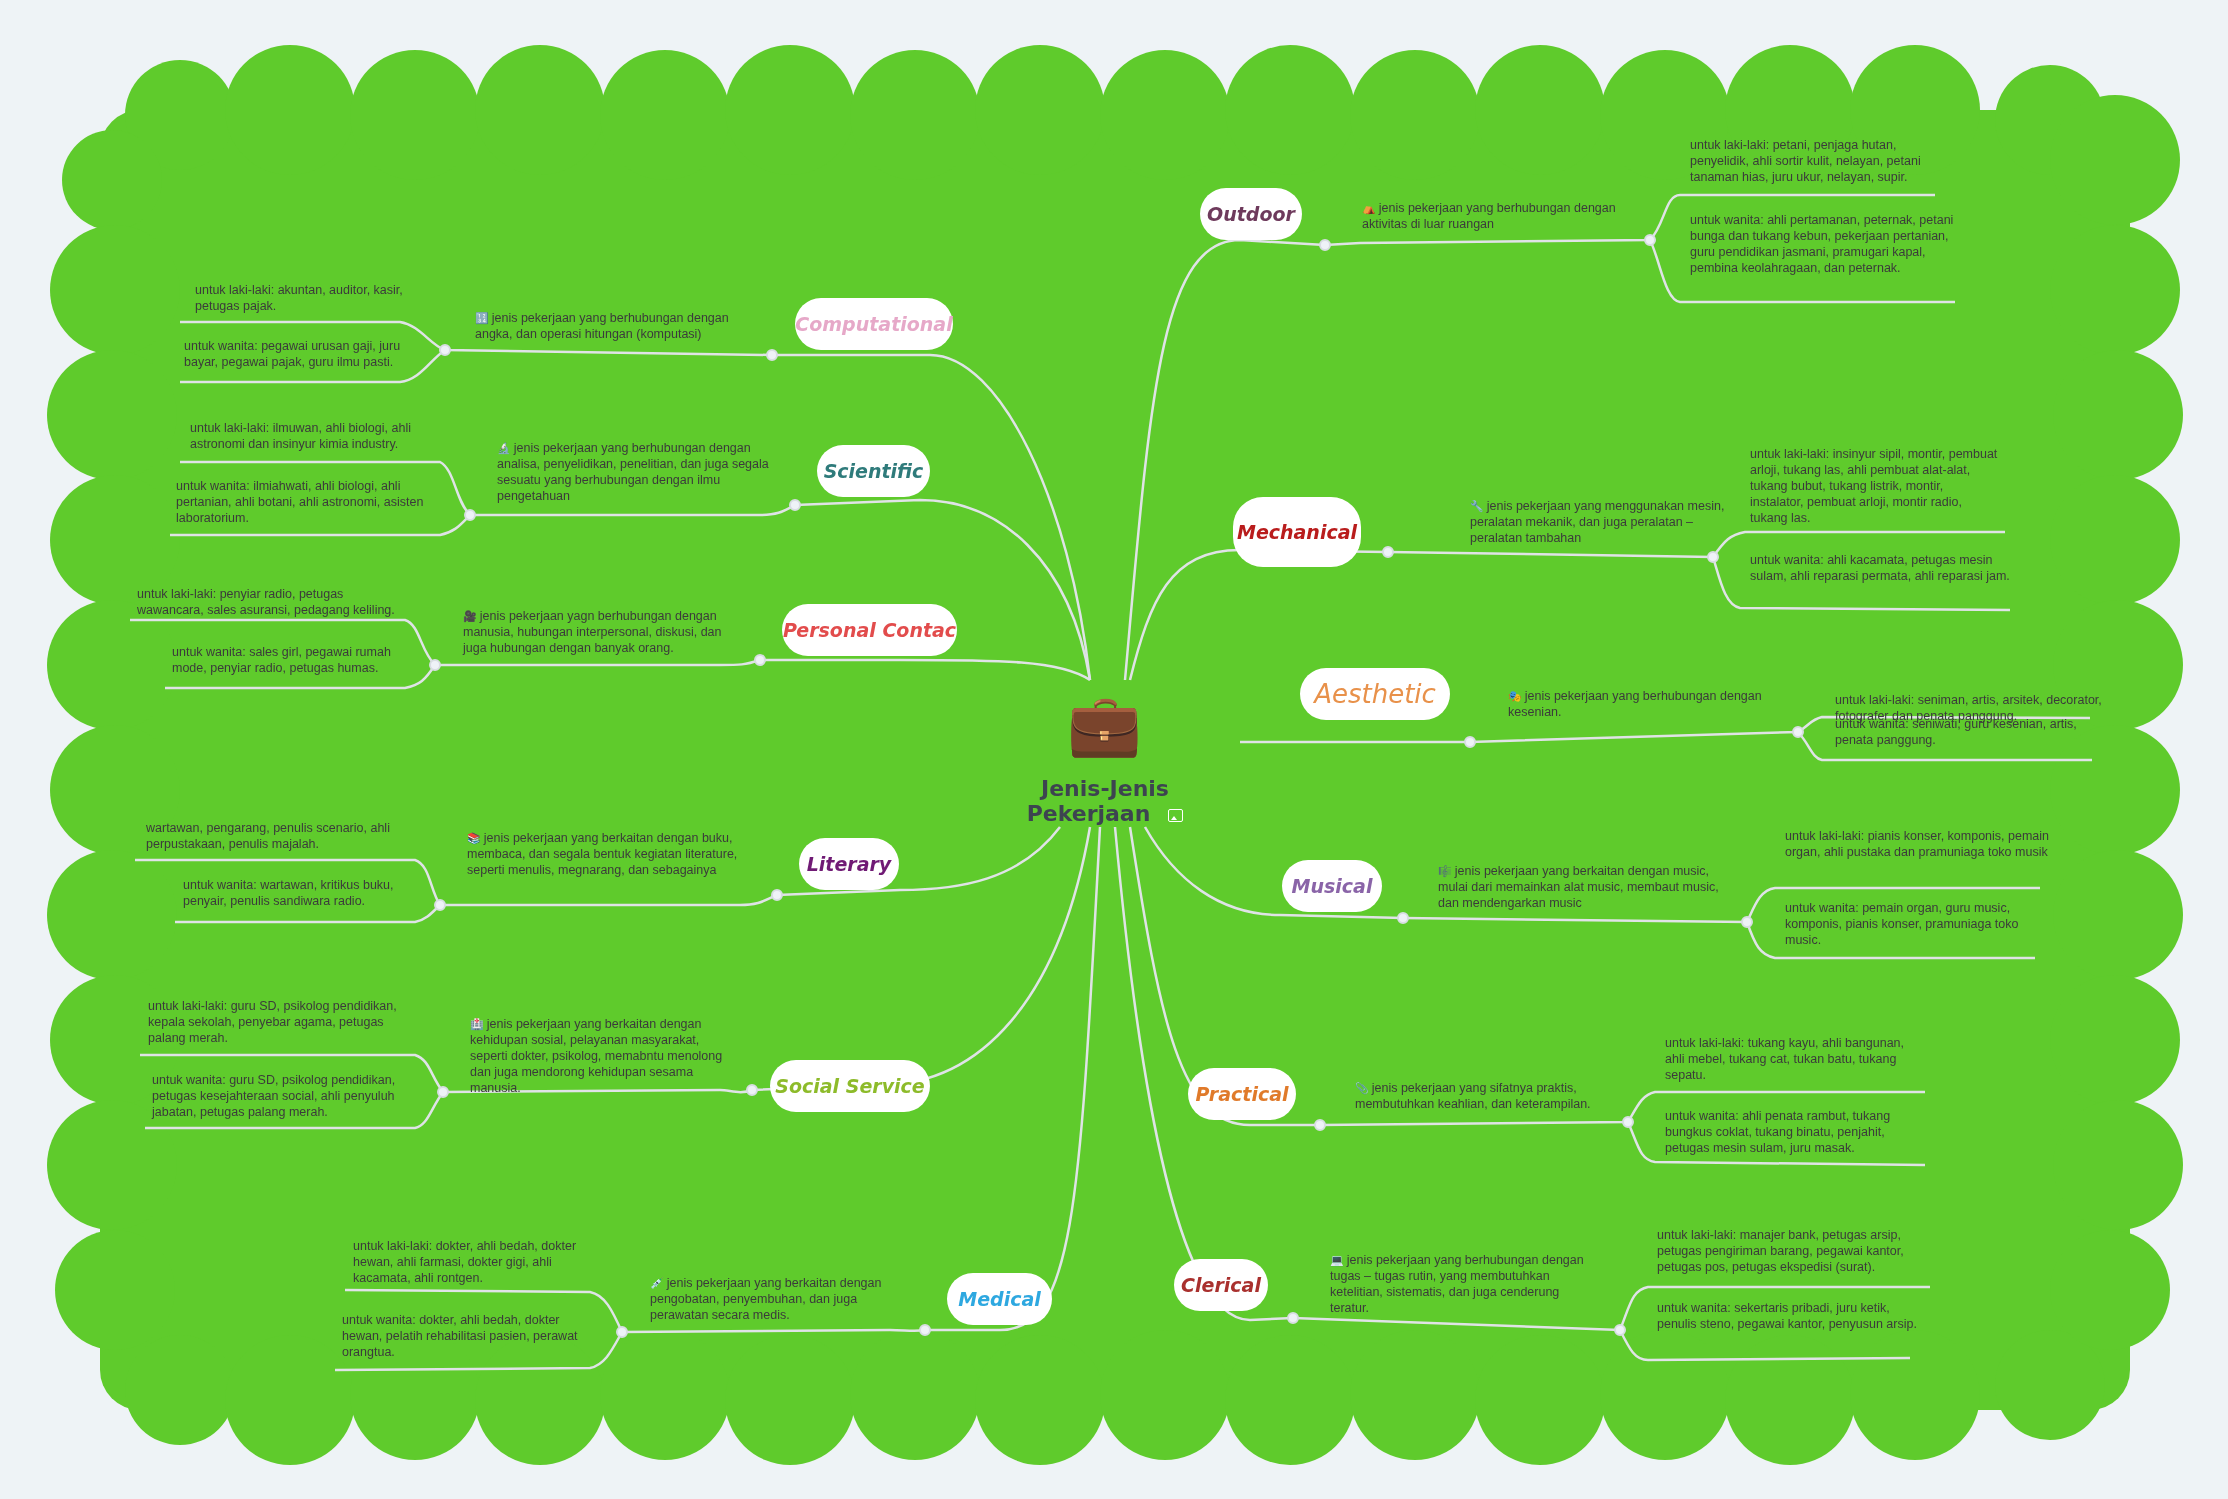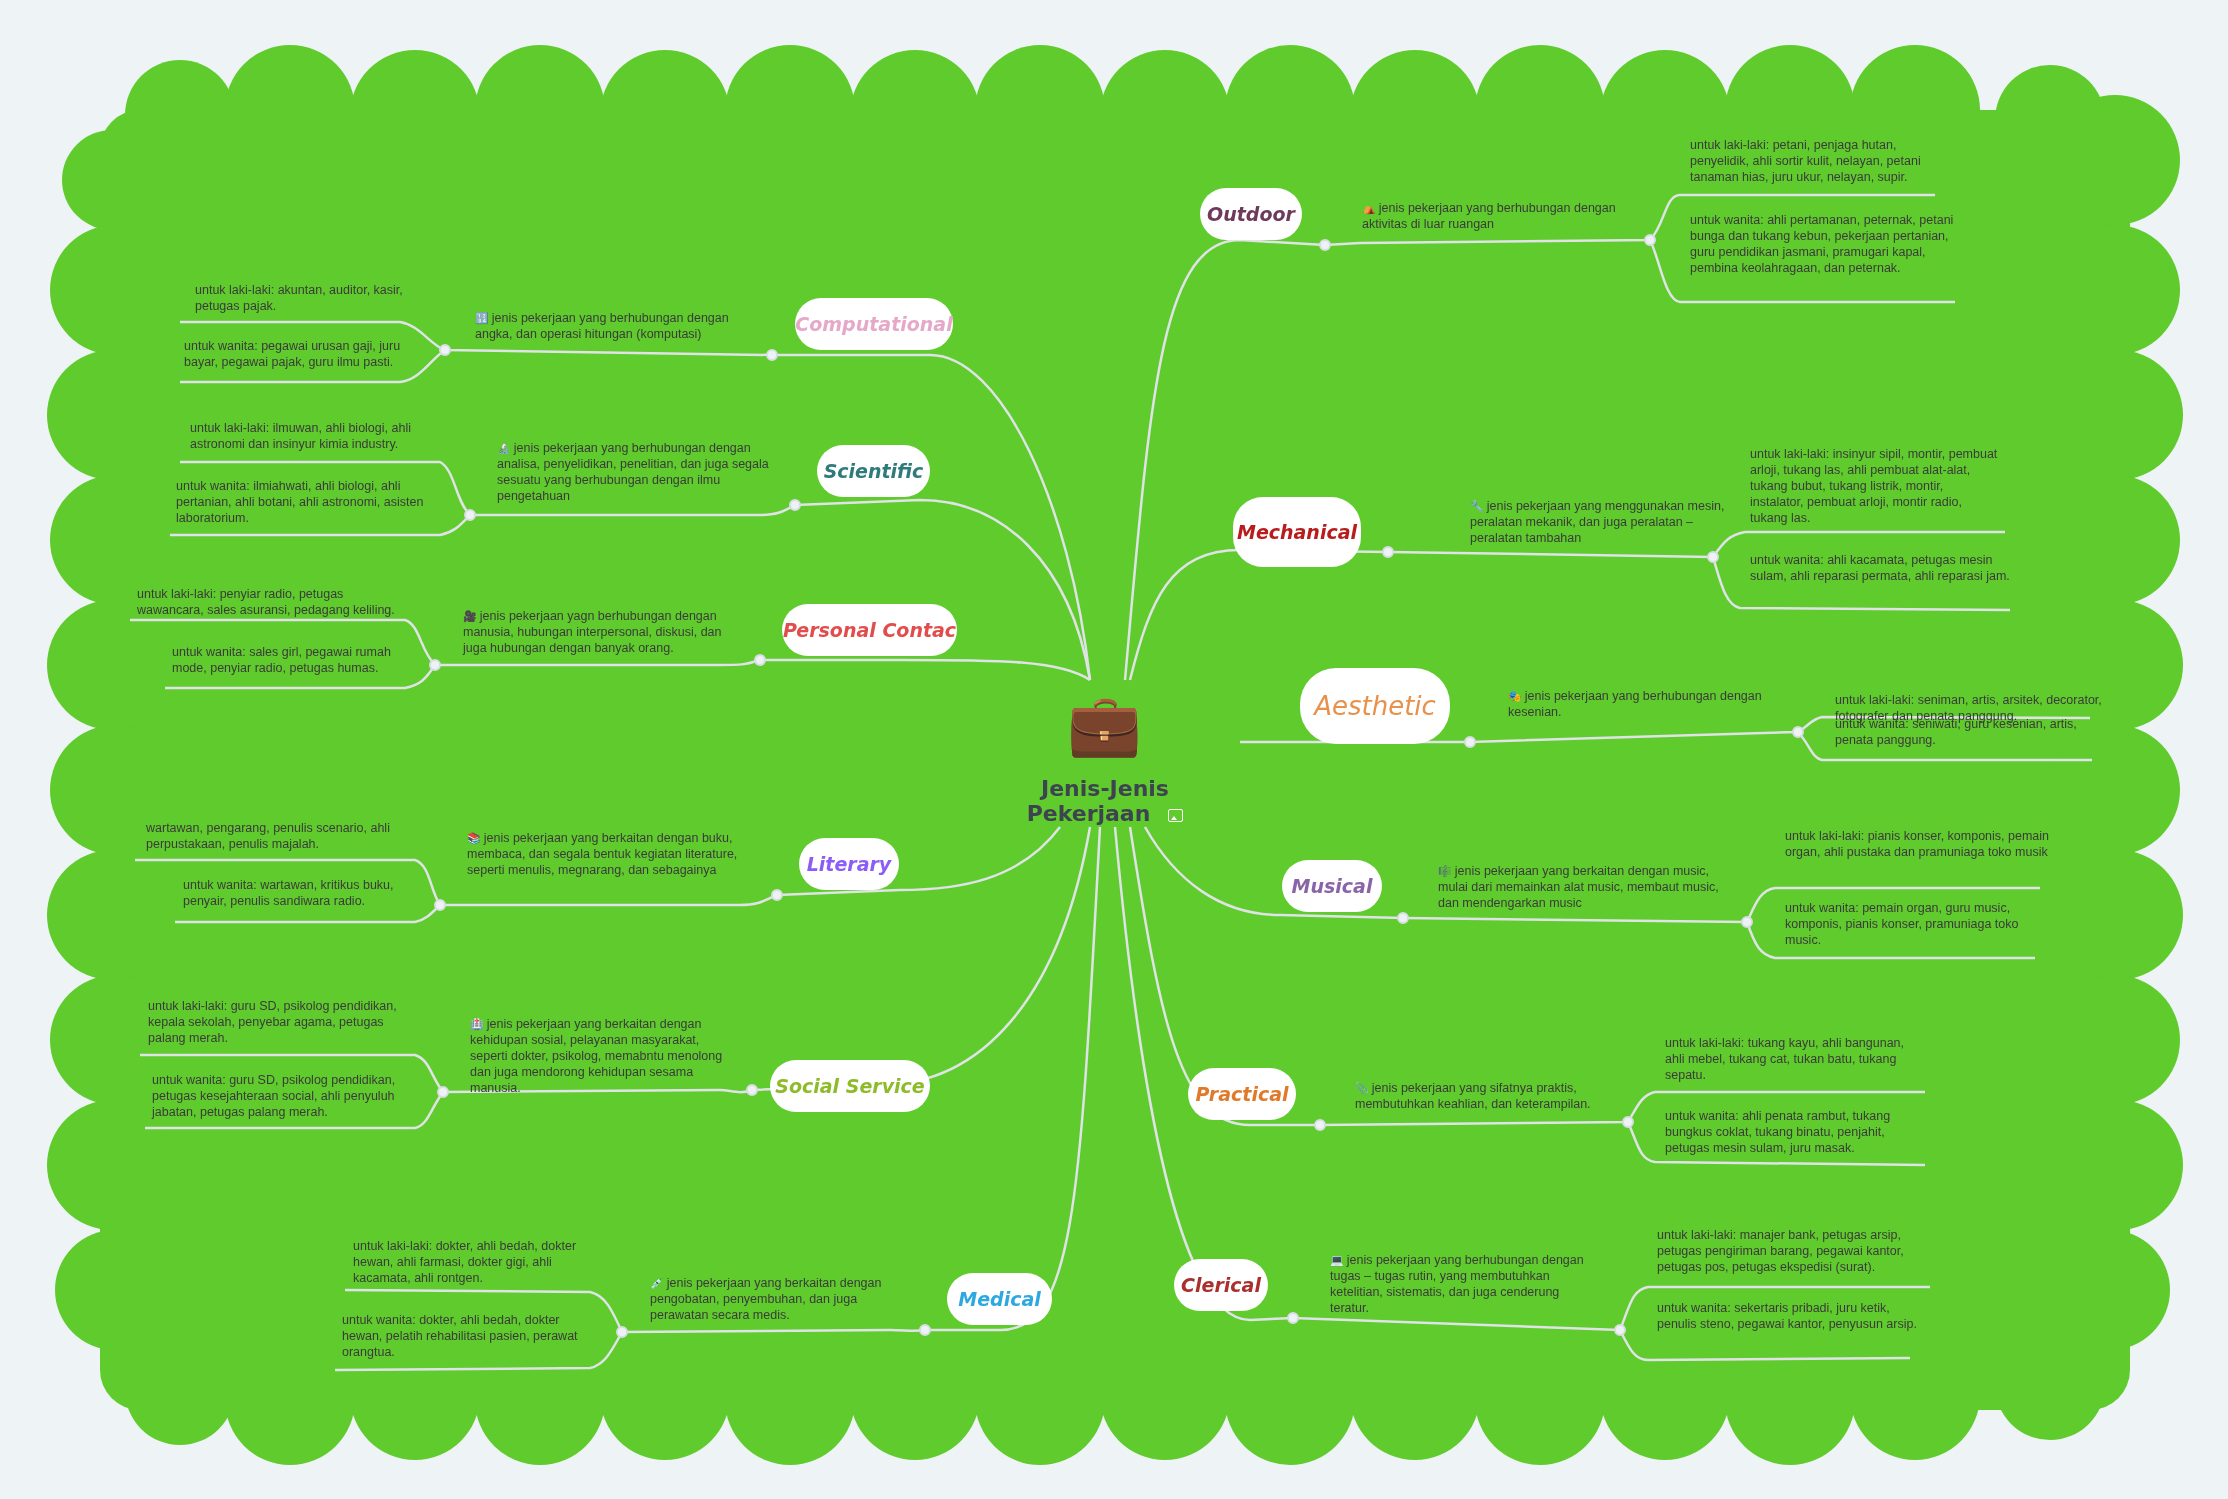--- a/index.html
+++ b/index.html
@@ -139,21 +139,21 @@
 <div class="main-node" style="left:817px;top:445px;width:113px;height:52px;color:#2f7b7b;">Scientific</div>
 <div class="desc" style="left:497px;top:440px;width:280px;"><span class="ico">🔬</span><span>jenis pekerjaan yang berhubungan dengan analisa, penyelidikan, penelitian, dan juga segala sesuatu yang berhubungan dengan ilmu pengetahuan</span></div>
 <div class="leaf" style="left:190px;top:420px;width:250px;">untuk   laki-laki: ilmuwan, ahli biologi, ahli astronomi dan insinyur kimia industry.</div>
 <div class="leaf" style="left:176px;top:478px;width:270px;">untuk wanita: ilmiahwati, ahli biologi, ahli pertanian, ahli botani, ahli astronomi, asisten laboratorium.</div>
 
 <div class="main-node" style="left:782px;top:604px;width:175px;height:52px;color:#e24c4c;">Personal Contac</div>
 <div class="desc" style="left:463px;top:608px;width:270px;"><span class="ico">🎥</span><span>jenis pekerjaan yagn berhubungan dengan manusia, hubungan interpersonal, diskusi, dan juga hubungan dengan banyak orang.</span></div>
 <div class="leaf" style="left:137px;top:586px;width:270px;">untuk laki-laki: penyiar radio, petugas wawancara, sales asuransi, pedagang keliling.</div>
 <div class="leaf" style="left:172px;top:644px;width:230px;">untuk wanita: sales girl, pegawai rumah mode, penyiar radio, petugas humas.</div>
 
-<div class="main-node" style="left:799px;top:838px;width:100px;height:52px;color:#8b5cf6;">Literary</div>
+<div class="main-node" style="left:799px;top:838px;width:100px;height:52px;color:#701a75;">Literary</div>
 <div class="desc" style="left:467px;top:830px;width:290px;"><span class="ico">📚</span><span>jenis pekerjaan yang berkaitan dengan buku, membaca, dan segala bentuk kegiatan literature, seperti menulis, megnarang, dan sebagainya</span></div>
 <div class="leaf" style="left:146px;top:820px;width:270px;">wartawan, pengarang, penulis   scenario, ahli perpustakaan, penulis majalah.</div>
 <div class="leaf" style="left:183px;top:877px;width:240px;">untuk wanita: wartawan, kritikus buku, penyair, penulis sandiwara radio.</div>
 
 <div class="main-node" style="left:770px;top:1032px;width:160px;height:52px;color:#8dbb2a;margin-top:28px;">Social Service</div>
 <div class="desc" style="left:470px;top:1016px;width:270px;"><span class="ico">🏥</span><span>jenis pekerjaan yang berkaitan dengan kehidupan sosial, pelayanan masyarakat, seperti dokter, psikolog, memabntu menolong dan juga mendorong kehidupan sesama manusia.</span></div>
 <div class="leaf" style="left:148px;top:998px;width:270px;">untuk laki-laki: guru SD, psikolog pendidikan, kepala sekolah, penyebar agama, petugas palang merah.</div>
 <div class="leaf" style="left:152px;top:1072px;width:270px;">untuk wanita: guru SD, psikolog pendidikan, petugas kesejahteraan social, ahli penyuluh jabatan, petugas palang merah.</div>
 
 <div class="main-node" style="left:947px;top:1273px;width:105px;height:52px;color:#2ea8e0;">Medical</div>
@@ -164,21 +164,21 @@
 <div class="main-node" style="left:1200px;top:188px;width:102px;height:52px;color:#6e3a5c;">Outdoor</div>
 <div class="desc" style="left:1362px;top:200px;width:270px;"><span class="ico">⛺</span><span>jenis pekerjaan yang berhubungan dengan aktivitas di luar ruangan</span></div>
 <div class="leaf" style="left:1690px;top:137px;width:250px;">untuk laki-laki:  petani, penjaga hutan, penyelidik, ahli sortir kulit, nelayan, petani tanaman hias, juru ukur, nelayan, supir.</div>
 <div class="leaf" style="left:1690px;top:212px;width:270px;">untuk wanita: ahli pertamanan, peternak, petani bunga dan tukang kebun, pekerjaan pertanian, guru pendidikan jasmani, pramugari kapal, pembina keolahragaan, dan peternak.</div>
 
 <div class="main-node" style="left:1233px;top:497px;width:128px;height:70px;color:#b91c1c;">Mechanical</div>
 <div class="desc" style="left:1424px;top:498px;width:270px;margin-left:46px;"><span class="ico">🔧</span><span>jenis pekerjaan yang menggunakan mesin, peralatan mekanik, dan juga peralatan – peralatan tambahan</span></div>
 <div class="leaf" style="left:1750px;top:446px;width:250px;">untuk laki-laki: insinyur sipil, montir, pembuat   arloji, tukang las, ahli pembuat alat-alat, tukang bubut, tukang listrik, montir, instalator, pembuat arloji, montir radio, tukang las.</div>
 <div class="leaf" style="left:1750px;top:552px;width:270px;">untuk wanita: ahli kacamata, petugas mesin sulam, ahli reparasi permata, ahli reparasi jam.</div>
 
-<div class="main-node" style="left:1300px;top:668px;width:150px;height:76px;border-radius:36px;color:#e8914a;font-weight:normal;font-size:26px;">Aesthetic</div>
+<div class="main-node" style="left:1300px;top:668px;width:150px;height:52px;border-radius:36px;color:#e8914a;font-weight:normal;font-size:26px;">Aesthetic</div>
 <div class="desc" style="left:1508px;top:688px;width:270px;"><span class="ico">🎭</span><span>jenis pekerjaan yang berhubungan dengan kesenian.</span></div>
 <div class="leaf" style="left:1835px;top:692px;width:270px;">untuk   laki-laki: seniman, artis, arsitek, decorator, fotografer dan penata panggung.</div>
 <div class="leaf" style="left:1835px;top:716px;width:260px;">untuk wanita: seniwati, guru kesenian, artis, penata panggung.</div>
 
 <div class="main-node" style="left:1282px;top:860px;width:100px;height:52px;color:#8a64a8;">Musical</div>
 <div class="desc" style="left:1438px;top:863px;width:290px;"><span class="ico">🎼</span><span>jenis pekerjaan yang berkaitan dengan music, mulai dari memainkan alat music, membaut music, dan mendengarkan music</span></div>
 <div class="leaf" style="left:1785px;top:828px;width:270px;">untuk   laki-laki: pianis konser, komponis, pemain   organ, ahli pustaka dan pramuniaga toko musik</div>
 <div class="leaf" style="left:1785px;top:900px;width:260px;">untuk wanita: pemain organ, guru music, komponis, pianis konser, pramuniaga toko music.</div>
 
 <div class="main-node" style="left:1188px;top:1068px;width:108px;height:52px;color:#e07a2a;">Practical</div>

